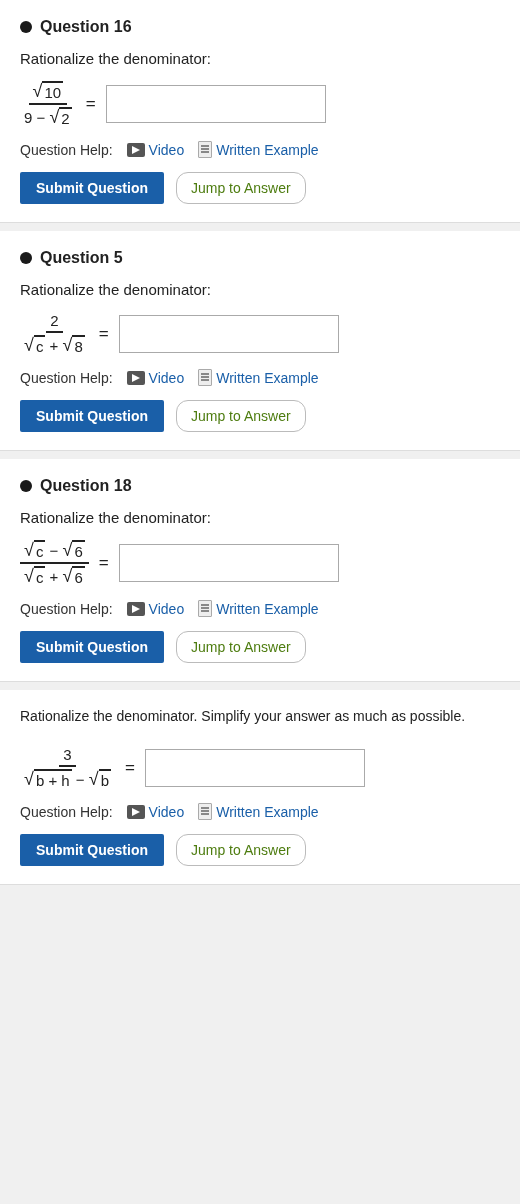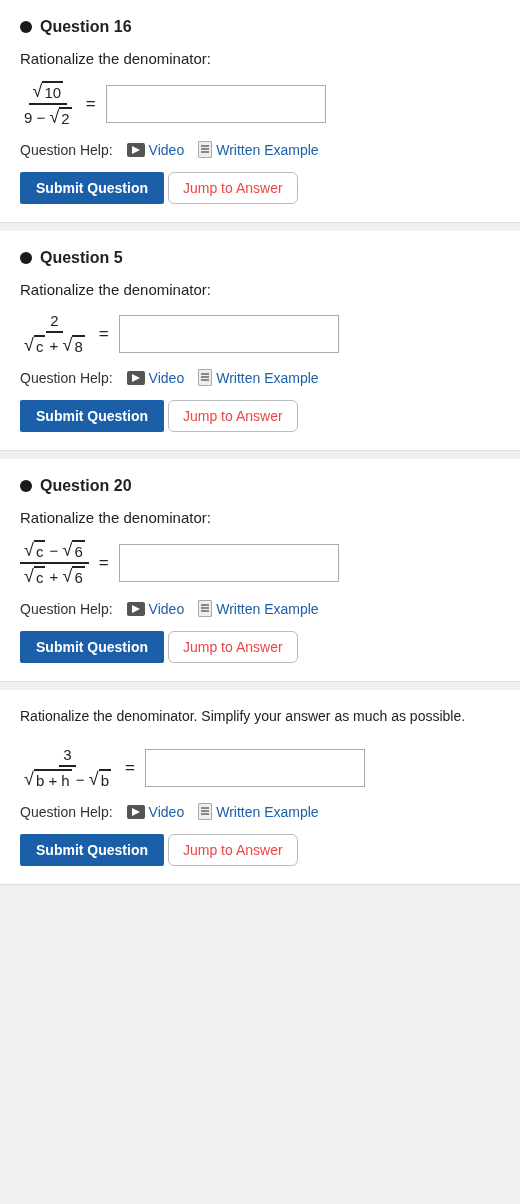--- a/index.html
+++ b/index.html
@@ -143,40 +143,40 @@
       top: 3px;
       left: 2px;
       width: 8px;
       height: 2px;
       background: #888;
       box-shadow: 0 3px 0 #888, 0 6px 0 #888;
     }
     .button-row {
       display: flex;
       align-items: flex-start;
-      gap: 4px;
+      gap: 12px;
     }
     .btn-submit {
       background: #1a5fa8;
       color: #fff;
       border: none;
       padding: 8px 16px;
       font-size: 14px;
       font-weight: bold;
       cursor: pointer;
       border-radius: 2px;
     }
     .btn-jump {
       background: #fff;
-      color: #ef4444;
+      color: #4d7c0f;
       border: 1px solid #bbb;
       padding: 7px 14px;
       font-size: 14px;
       cursor: pointer;
-      border-radius: 6px;
+      border-radius: 12px;
     }
     .long-instruction {
       font-size: 14px;
       margin-bottom: 22px;
     }
   </style>
 </head>
 <body>
 
 <div class="question-block">
@@ -256,21 +256,21 @@
   </div>
   <div class="button-row">
     <button class="btn-submit">Submit Question</button>
     <button class="btn-jump">Jump to Answer</button>
   </div>
 </div>
 
 <div class="question-block">
   <div class="question-title">
     <span class="bullet"></span>
-    <span>Question 20</span>
+    <span>Question 18</span>
   </div>
   <div class="instruction">Rationalize the denominator:</div>
   <div class="math-row">
     <div class="fraction">
       <div class="numerator">
         <span class="sqrt">
             <span class="sqrt-symbol">√</span>
             <span class="sqrt-content">c</span>
           </span>
         − <span class="sqrt">

